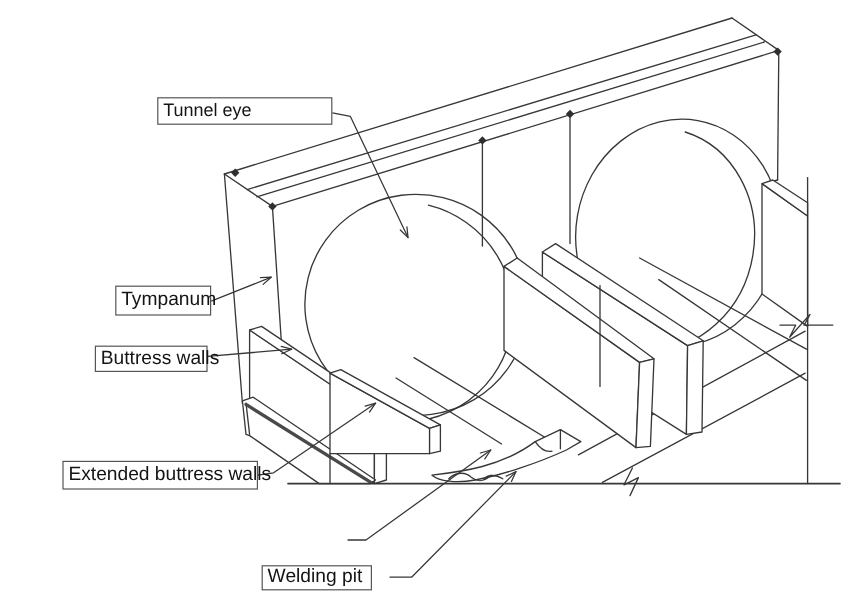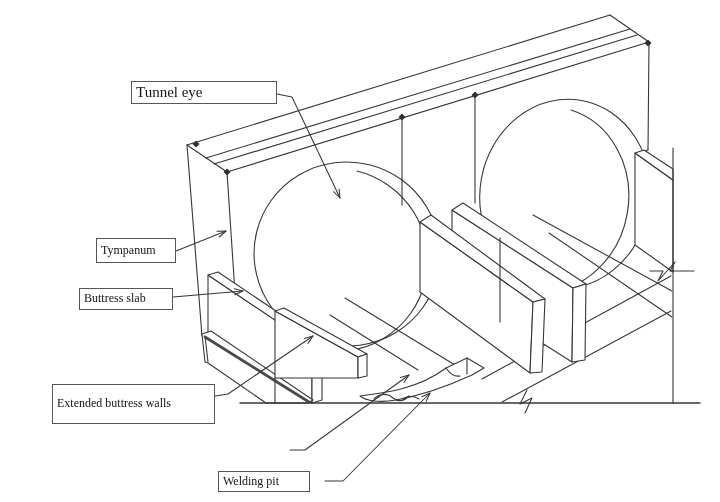--- a/index.html
+++ b/index.html
@@ -1,40 +1,40 @@
 <!DOCTYPE html>
 <html><head>
 <meta charset="utf-8">
 <style>
   html,body{margin:0;padding:0;background:#ffffff;}
   .stage{
     position:relative;
     width:720px;height:502px;
     background:#ffffff;
-    font-family:Liberation Serif, serif;
+    font-family:Liberation Sans, sans-serif;
     overflow:hidden;
   }
   .stage svg{position:absolute;left:0;top:0;}
   .callout{
     position:absolute;
     box-sizing:border-box;
     background:#ffffff;
     border:1.4px solid #565656;
     color:#141414;
-    font-size:12px;
+    font-size:16px;
     display:flex;
     align-items:center;
     padding:0 4px 1px 4px;
     white-space:nowrap;
     z-index:3;
   }
   #label-tunnel-eye  {left:131px;top:81px;width:146px;height:23px;font-size:15px;}
   #label-tympanum    {left:96px;top:238px;width:80px;height:25px;}
   #label-buttress-walls{left:79px;top:288px;width:94px;height:22px;}
-  #label-ext-bw      {left:52px;top:384px;width:163px;height:40px;}
+  #label-ext-bw      {left:52px;top:384px;width:163px;height:24px;}
   #label-cradle-slab {left:198px;top:440px;width:92px;height:20px;}
   #label-welding-pit {left:218px;top:471px;width:92px;height:21px;}
 </style>
 </head>
 <body>
 
 <div class="stage">
 
   <svg width="720" height="502" viewBox="0 0 720 502">
     <g fill="none" stroke="#373737" stroke-width="1.1" stroke-linecap="round" stroke-linejoin="round">
@@ -163,20 +163,20 @@
           <path d="M426.2,401.2 L430,393 L421.9,396.8"></path>
         </g>
       </g>
     </g>
   </svg>
 
   <div class="callout" id="label-tunnel-eye">Tunnel eye</div>
 
   <div class="callout" id="label-tympanum">Tympanum</div>
 
-  <div class="callout" id="label-buttress-walls">Buttress slab</div>
+  <div class="callout" id="label-buttress-walls">Buttress walls</div>
 
   <div class="callout" id="label-ext-bw">Extended buttress walls</div>
 
 
   <div class="callout" id="label-welding-pit">Welding pit</div>
 
 </div>
 
 </body></html>

